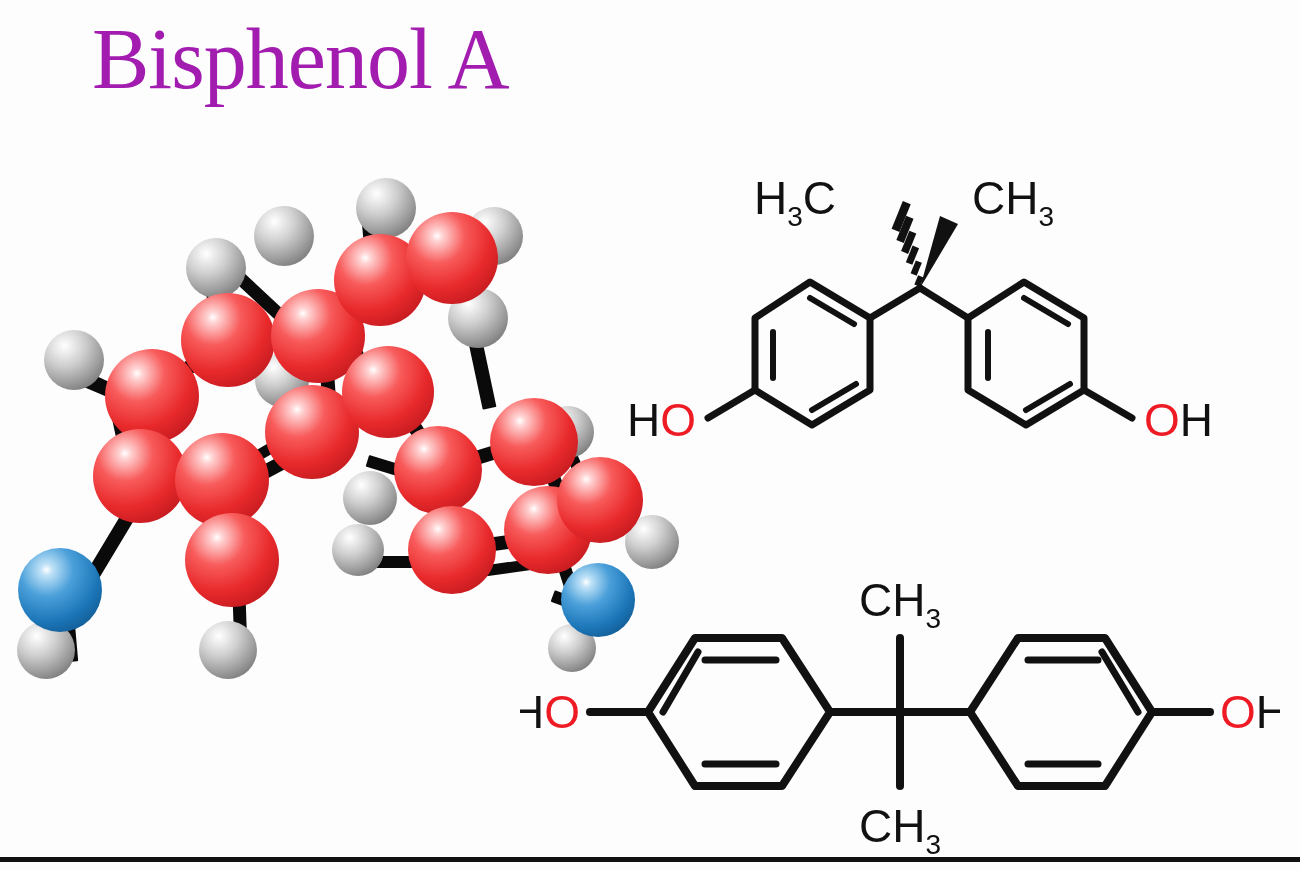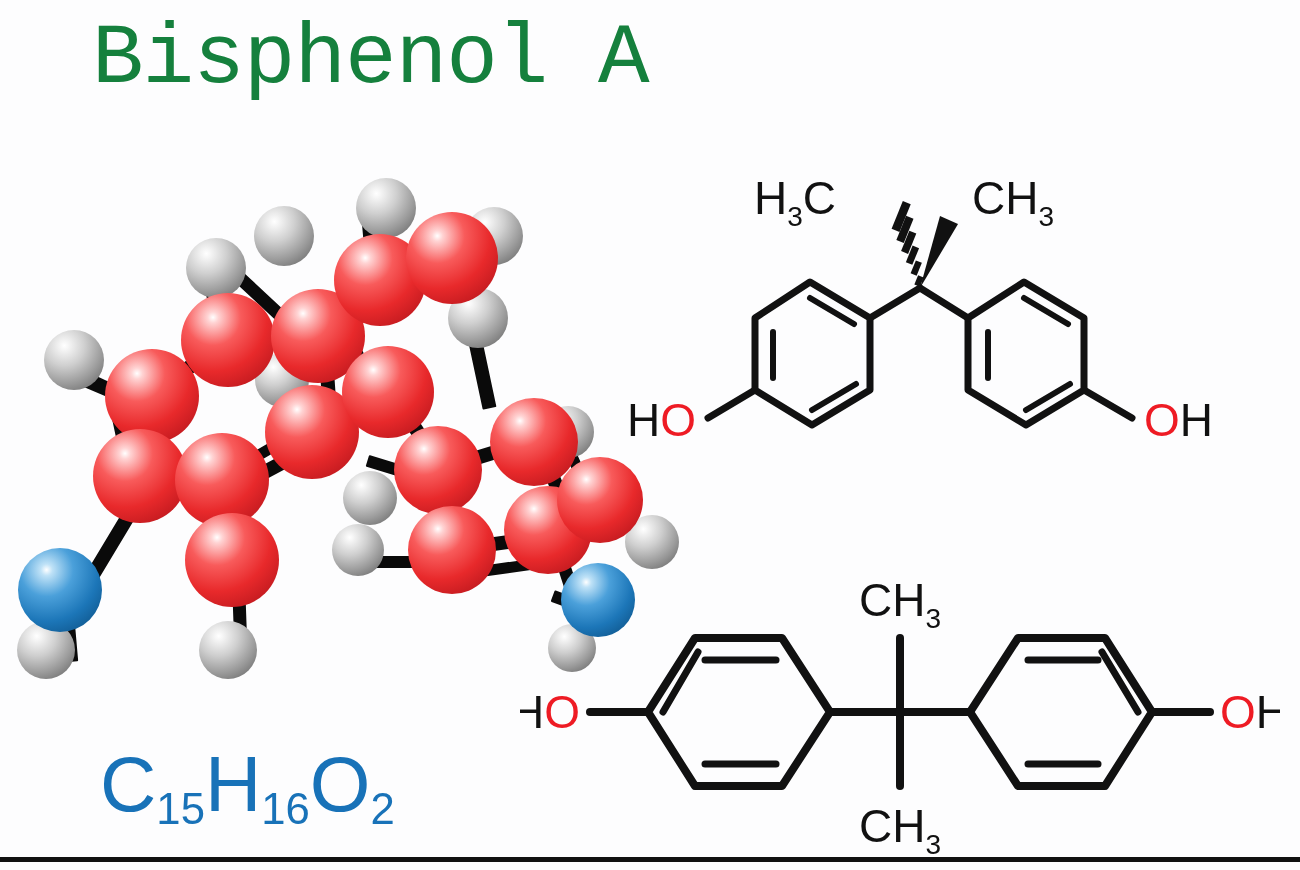--- a/index.html
+++ b/index.html
@@ -15,22 +15,22 @@
     position: relative;
     width: 1300px;
     height: 870px;
     background: #fdfdfe;
     overflow: hidden;
   }
 
   
   .title {
     position: absolute;
-    color: #15803d;
-    font-family: Liberation Mono, monospace;
+    color: #a21caf;
+    font-family: Liberation Serif, serif;
     font-weight: 400;
     white-space: nowrap;
     letter-spacing: -1px;
   }
   #title-name {
     left: 92px;
     top: 16px;
     font-size: 86px;
     line-height: 1;
   }
@@ -268,19 +268,16 @@
       <line x1="632" y1="152" x2="690" y2="152"></line>
     </g>
 
     <text class="chem-label" x="380" y="56" text-anchor="middle">CH<tspan class="chem-label small" dy="12">3</tspan></text>
     <text class="chem-label" x="380" y="282" text-anchor="middle">CH<tspan class="chem-label small" dy="12">3</tspan></text>
 
     <text class="chem-label" x="60" y="168" text-anchor="end">H<tspan class="chem-label oxy">O</tspan></text>
     <text class="chem-label" x="700" y="168"><tspan class="chem-label oxy">O</tspan>H</text>
   </svg>
 
-  <div id="formula">
-    <span>C</span><sub>15</sub><span>H</span><sub>16</sub><span>O</span><sub>2</sub>
-  </div>
 
   <div id="bottom-rule"></div>
 
 </div>
 
 </body></html>

